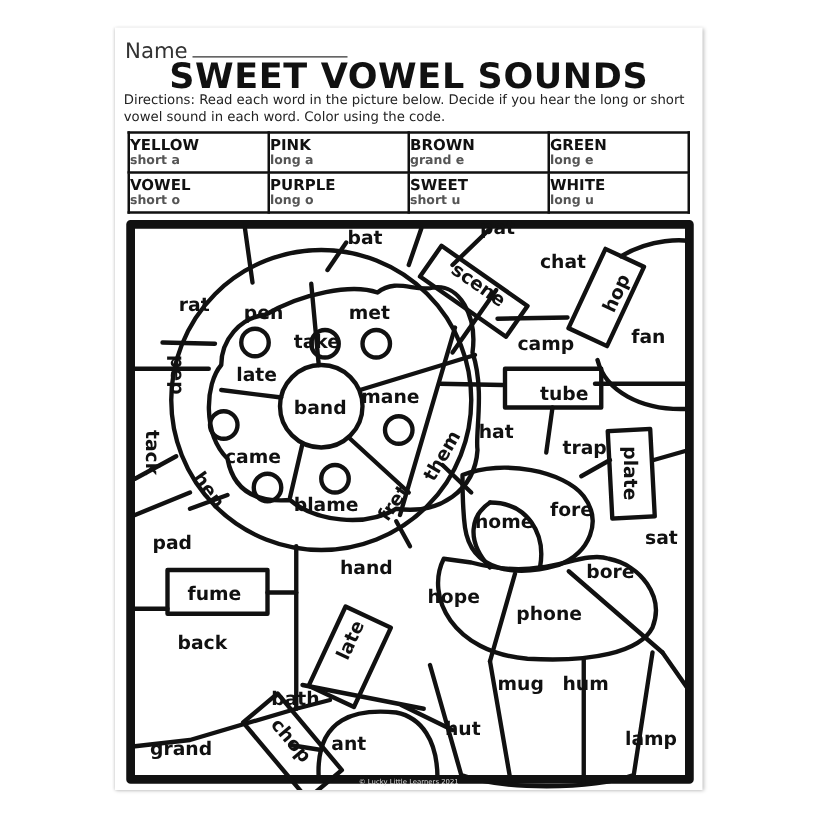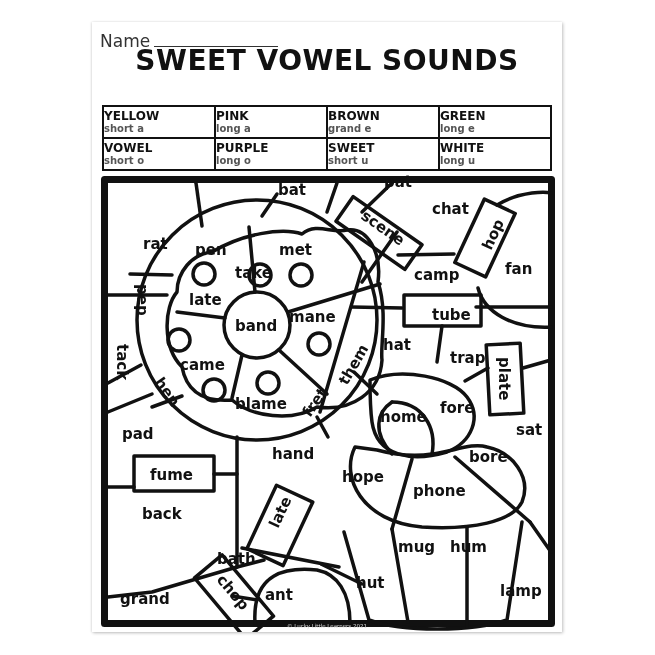--- a/index.html
+++ b/index.html
@@ -22,20 +22,21 @@
   .copyright { position: absolute; left: 0; right: 0; top: 601px; text-align: center; font-size: 5.5px; color: #ddd; font-family: "DejaVu Sans", sans-serif; }
 </style>
 </head>
 <body>
 
 <div class="page">
   <div class="name-row">
     <span>Name</span><span class="name-line"></span>
   </div>
   <div class="title">SWEET VOWEL SOUNDS</div>
+  <div class="directions">Directions: Read each word in the picture below. Decide if you hear the long or short vowel sound in each word. Color using the code.</div>
 
   <table class="code-table">
     <tbody>
         <tr>
       <td>
             <span class="color-name">YELLOW</span>
             <span class="sound">short a</span>
           </td>
       <td>
             <span class="color-name">PINK</span>

